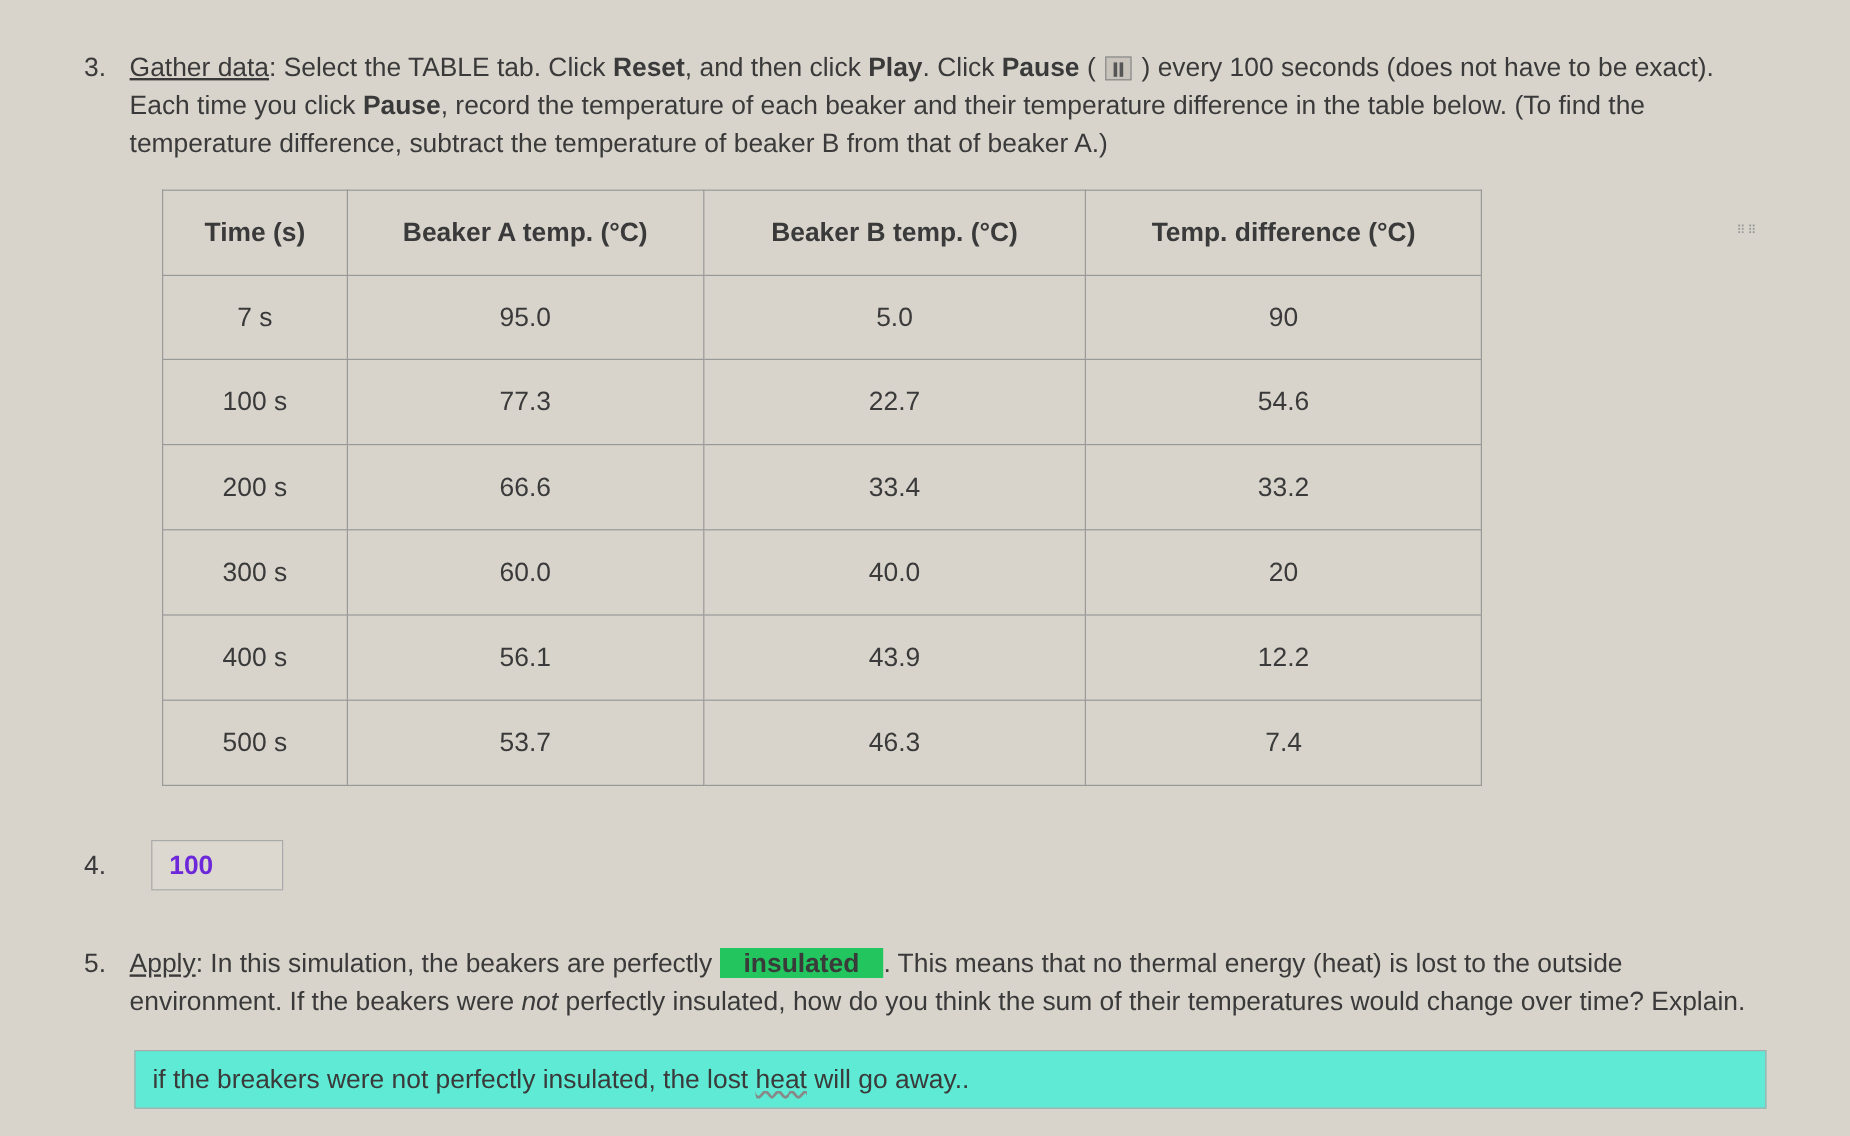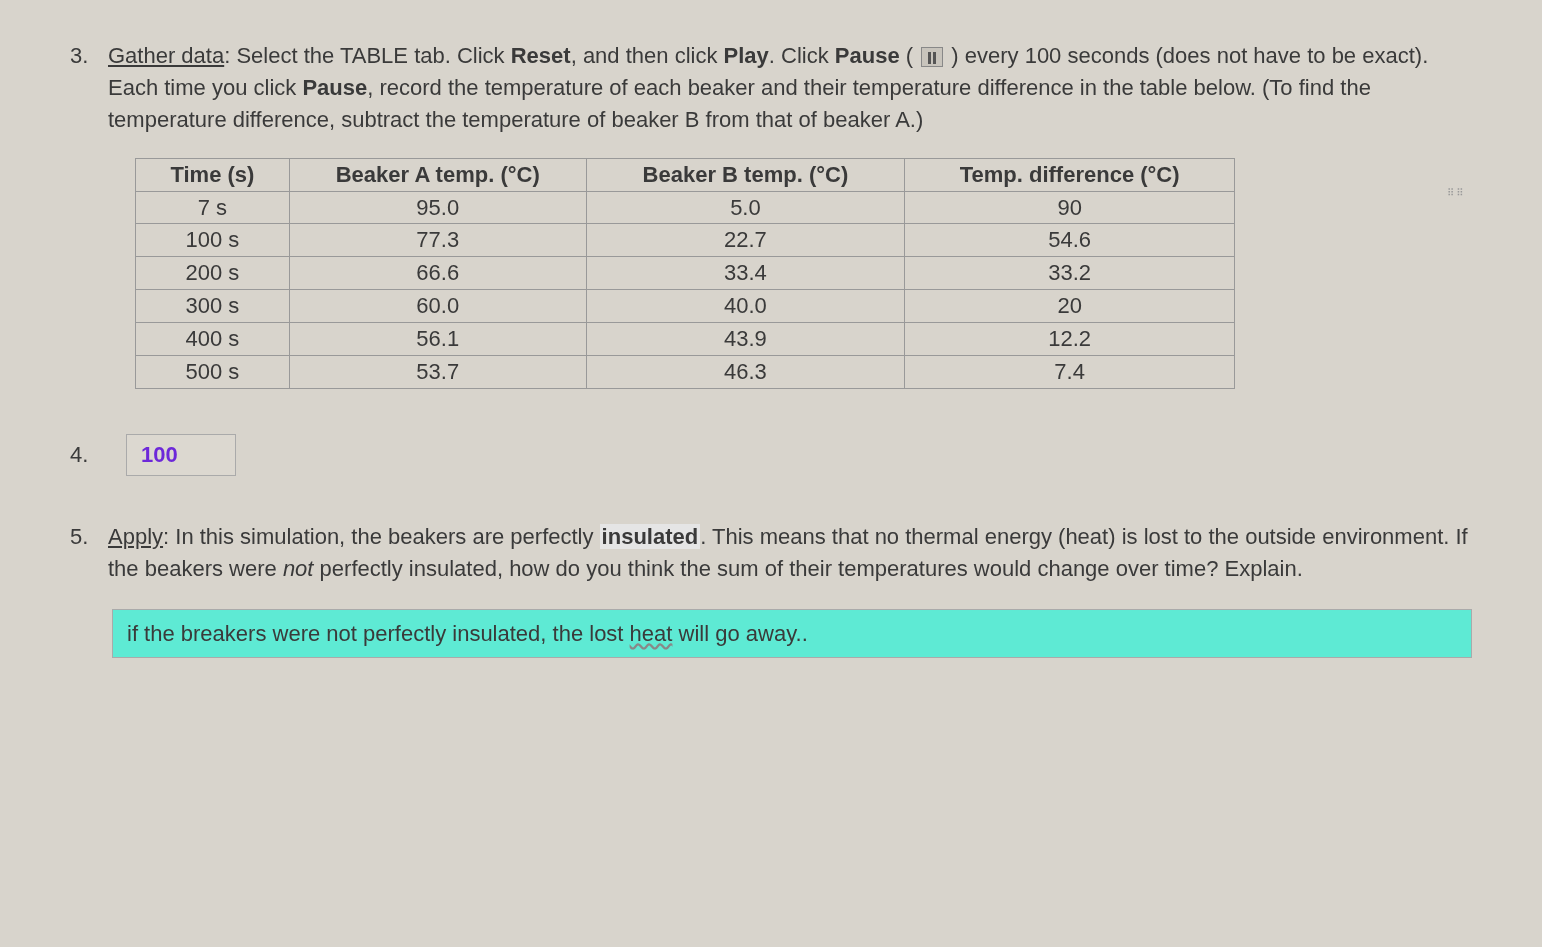--- a/index.html
+++ b/index.html
@@ -33,22 +33,22 @@
     .underline {
       text-decoration: underline;
     }
     .bold {
       font-weight: bold;
     }
     .italic {
       font-style: italic;
     }
     .highlight {
-      background: #e5e5e5;
-      padding: 0 2px;
+      background: #22c55e;
+      padding: 0 20px;
     }
     .pause-icon {
       display: inline-block;
       width: 22px;
       height: 20px;
       background: #c8c4bc;
       border: 1px solid #888;
       vertical-align: middle;
       position: relative;
       margin: 0 2px;
@@ -66,21 +66,21 @@
     .table-wrap {
       margin: 22px 0 0 65px;
       width: 1100px;
     }
     table {
       border-collapse: collapse;
       width: 100%;
     }
     th, td {
       border: 1px solid #999;
-      padding: 0 10px;
+      padding: 19px 10px;
       text-align: center;
       font-size: 22px;
       color: #3a3a3a;
     }
     th {
       font-weight: bold;
       background: #d8d4cc;
     }
     th:nth-child(1), td:nth-child(1) { width: 14%; }
     th:nth-child(2), td:nth-child(2) { width: 27%; }

